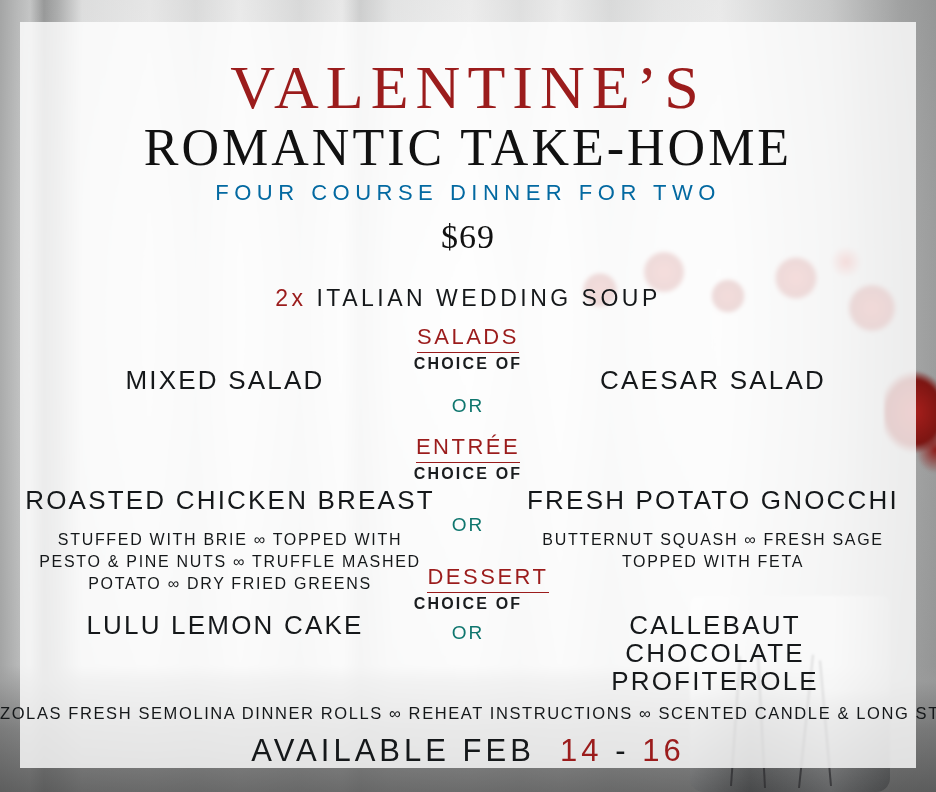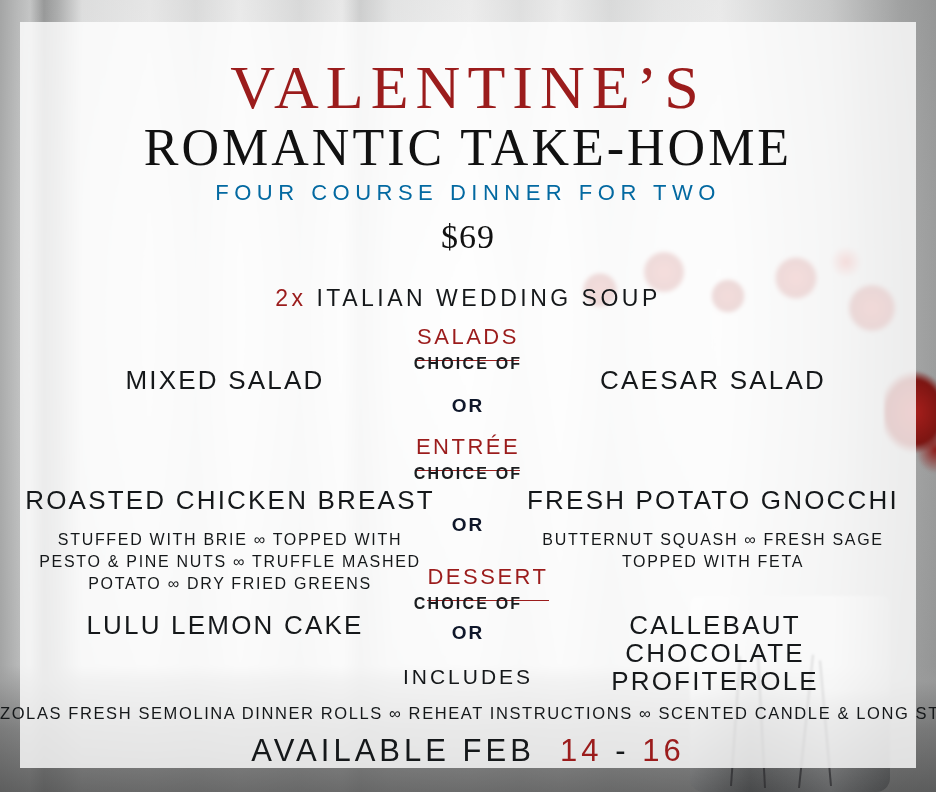--- a/index.html
+++ b/index.html
@@ -162,37 +162,37 @@
     position: absolute;
     left: 0; right: 0;
     color: #9b1c1c;
     font-size: 22px;
     font-weight: 400;
     letter-spacing: 2.5px;
     line-height: 1;
   }
   .course-head span {
     border-bottom: 1.5px solid #9b1c1c;
-    padding-bottom: 11px;
+    padding-bottom: 3px;
   }
   .choice-of {
     position: absolute;
     left: 0; right: 0;
     color: #1a1d1f;
     font-size: 16px;
     font-weight: 700;
     letter-spacing: 2.2px;
     line-height: 1;
   }
   .or {
     position: absolute;
     left: 0; right: 0;
-    color: #0f172a;
+    color: #0f766e;
     font-size: 19px;
-    font-weight: 700;
+    font-weight: 400;
     letter-spacing: 2px;
     line-height: 1;
   }
 
   
   .opt {
     position: absolute;
     text-align: center;
   }
   .opt-title {
@@ -309,21 +309,20 @@
     <div class="choice-of" style="top:596px;">CHOICE OF</div>
     <div class="or" style="top:623px;">OR</div>
 
     <div class="opt" style="left:60px; top:611px; width:330px;">
       <div class="opt-title">LULU LEMON CAKE</div>
     </div>
     <div class="opt" style="left:545px; top:611px; width:340px;">
       <div class="opt-title wrap">CALLEBAUT CHOCOLATE PROFITEROLE</div>
     </div>
 
-    <div class="t-includes">INCLUDES</div>
     <div class="t-includes-list">ZOLAS FRESH SEMOLINA DINNER ROLLS ∞ REHEAT INSTRUCTIONS ∞ SCENTED CANDLE &amp; LONG STEM ROSE</div>
 
     <div class="t-available">
       <span>AVAILABLE FEB</span>
       <span>&nbsp;</span><span class="dates">14</span>
       <span class="dash">-</span>
       <span class="dates">16</span>
     </div>
 
   </div>

